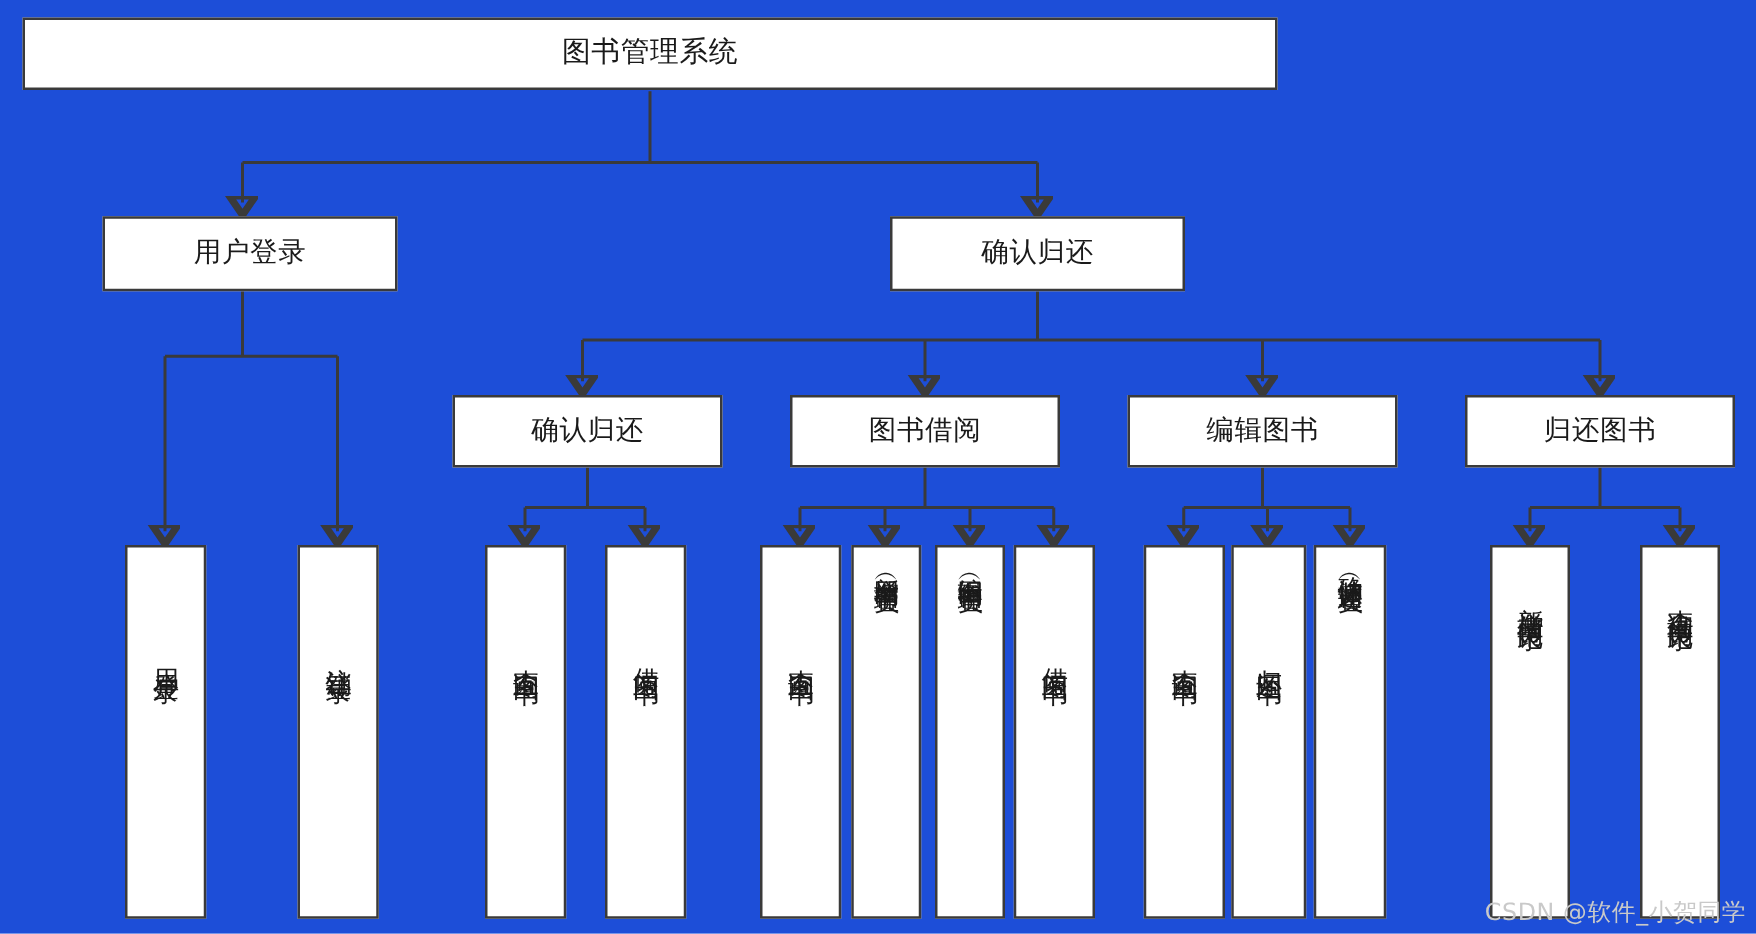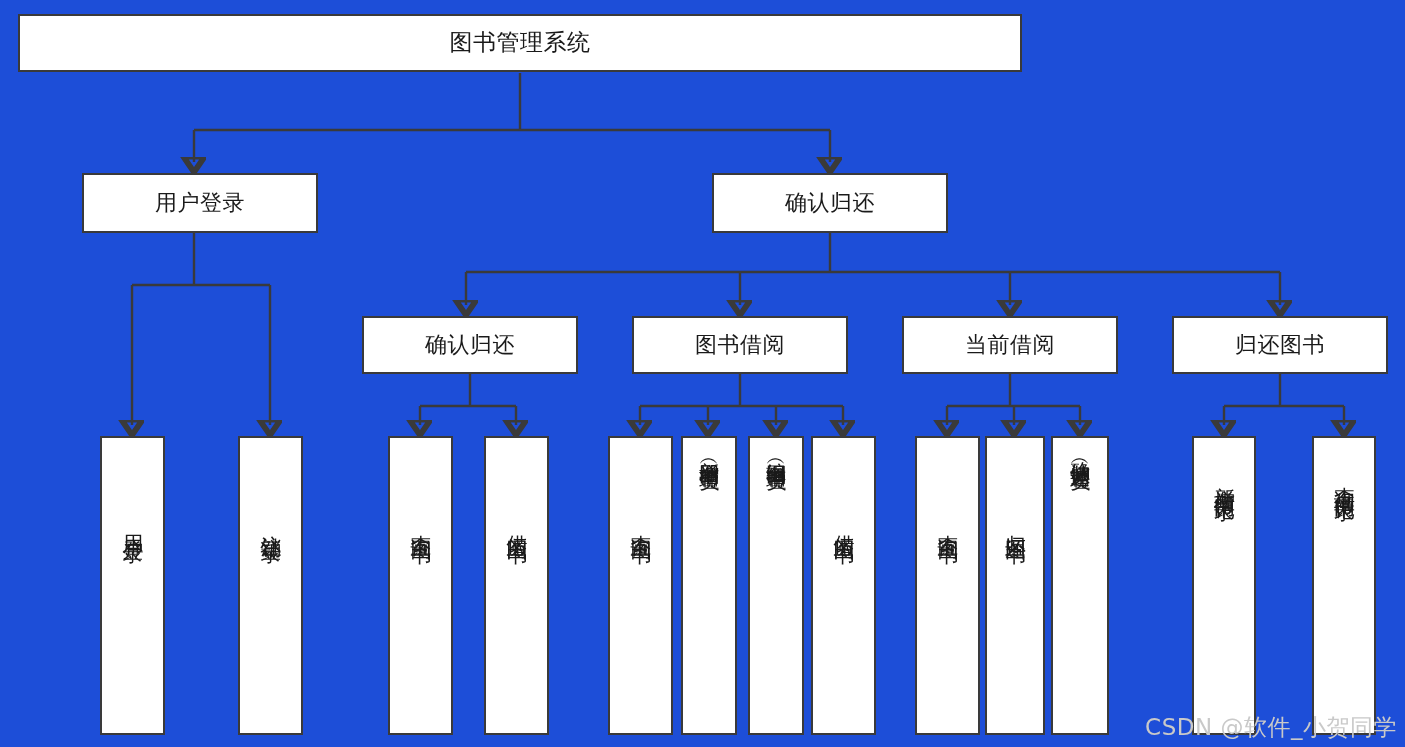--- a/index.html
+++ b/index.html
@@ -68,21 +68,21 @@
   }
   svg.links path, svg.links line {
     stroke: #3a3a3a;
     stroke-width: 2.4;
     fill: none;
   }
   .watermark {
     position: absolute;
     right: 8px;
     bottom: 4px;
-    font-size: 23px;
+    font-size: 19px;
     color: #c9c9c9;
     letter-spacing: 0.5px;
     white-space: nowrap;
     user-select: none;
   }
 </style>
 </head>
 <body>
 
 <div id="canvas">
@@ -149,21 +149,21 @@
     <span class="node-label">确认归还</span>
   </div>
 
   <div class="node horiz" style="left:362px; top:316px; width:216px; height:58px;">
     <span class="node-label">确认归还</span>
   </div>
   <div class="node horiz" style="left:632px; top:316px; width:216px; height:58px;">
     <span class="node-label">图书借阅</span>
   </div>
   <div class="node horiz" style="left:902px; top:316px; width:216px; height:58px;">
-    <span class="node-label">当前借阅</span>
+    <span class="node-label">编辑图书</span>
   </div>
   <div class="node horiz" style="left:1172px; top:316px; width:216px; height:58px;">
     <span class="node-label">归还图书</span>
   </div>
 
   <div class="node vert" style="left:100px; top:436px; width:65px; height:299px; padding-top:80px;">
     <span class="node-label">用户登录</span>
   </div>
   <div class="node vert" style="left:238px; top:436px; width:65px; height:299px; padding-top:80px;">
     <span class="node-label">注销登录</span>

